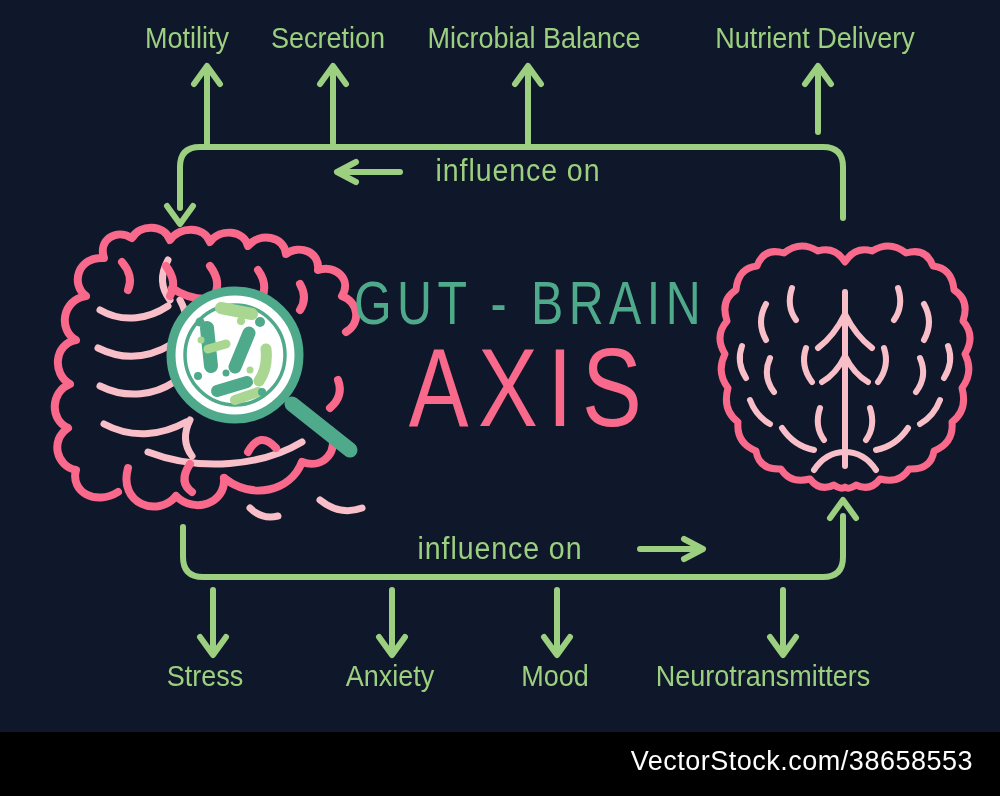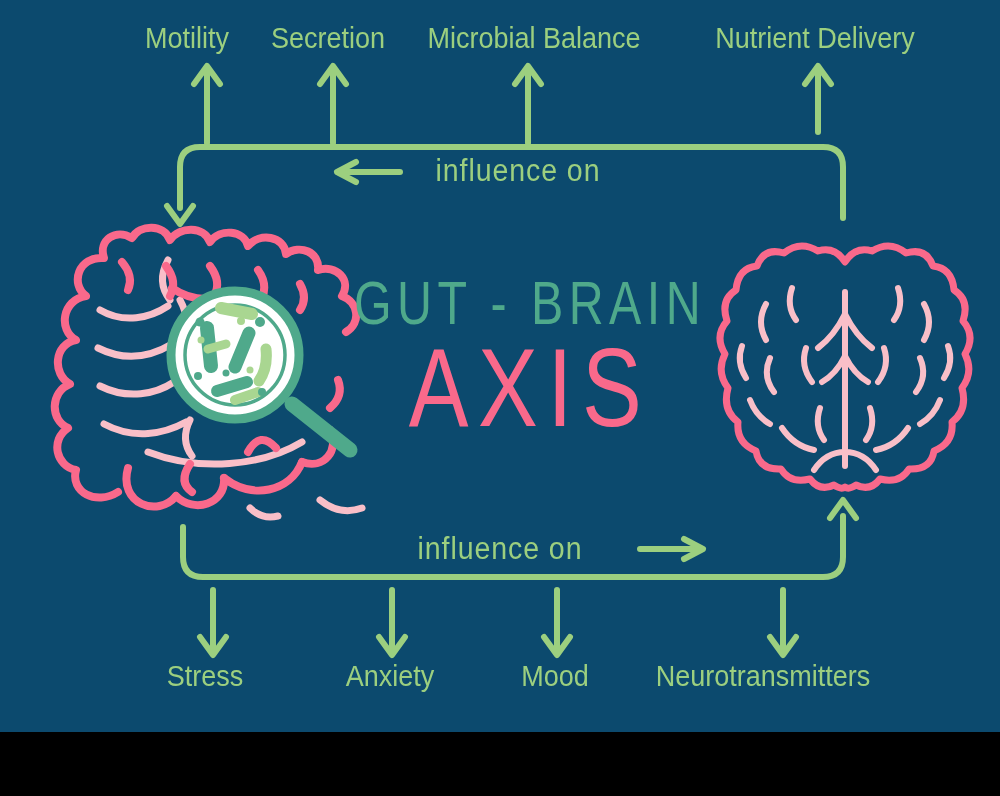--- a/index.html
+++ b/index.html
@@ -1,20 +1,20 @@
 <!DOCTYPE html>
 <html><head>
 <meta charset="utf-8">
 <style>
   html, body { margin: 0; padding: 0; background: #ffffff; }
   .canvas {
     position: relative;
     width: 1000px;
     height: 796px;
-    background: #0c4a6e;
+    background: #0f172a;
     overflow: hidden;
     font-family: "Liberation Sans", "DejaVu Sans", sans-serif;
   }
   .artwork { position: absolute; left: 0; top: 0; }
 
   .lbl {
     position: absolute;
     transform: translateX(-50%) scaleX(0.9);
     color: #9ccf7f;
     font-size: 30px;
@@ -289,14 +289,15 @@
 
   <div class="title-line1">GUT - BRAIN</div>
   <div class="title-line2">AXIS</div>
 
   <div class="lbl" style="left:205px; top:659px;">Stress</div>
   <div class="lbl" style="left:390px; top:659px;">Anxiety</div>
   <div class="lbl" style="left:555px; top:659px;">Mood</div>
   <div class="lbl" style="left:763px; top:659px;">Neurotransmitters</div>
 
   <div class="watermark-bar"></div>
+  <div class="wm-right">VectorStock.com/38658553</div>
 
 </div>
 
 </body></html>

